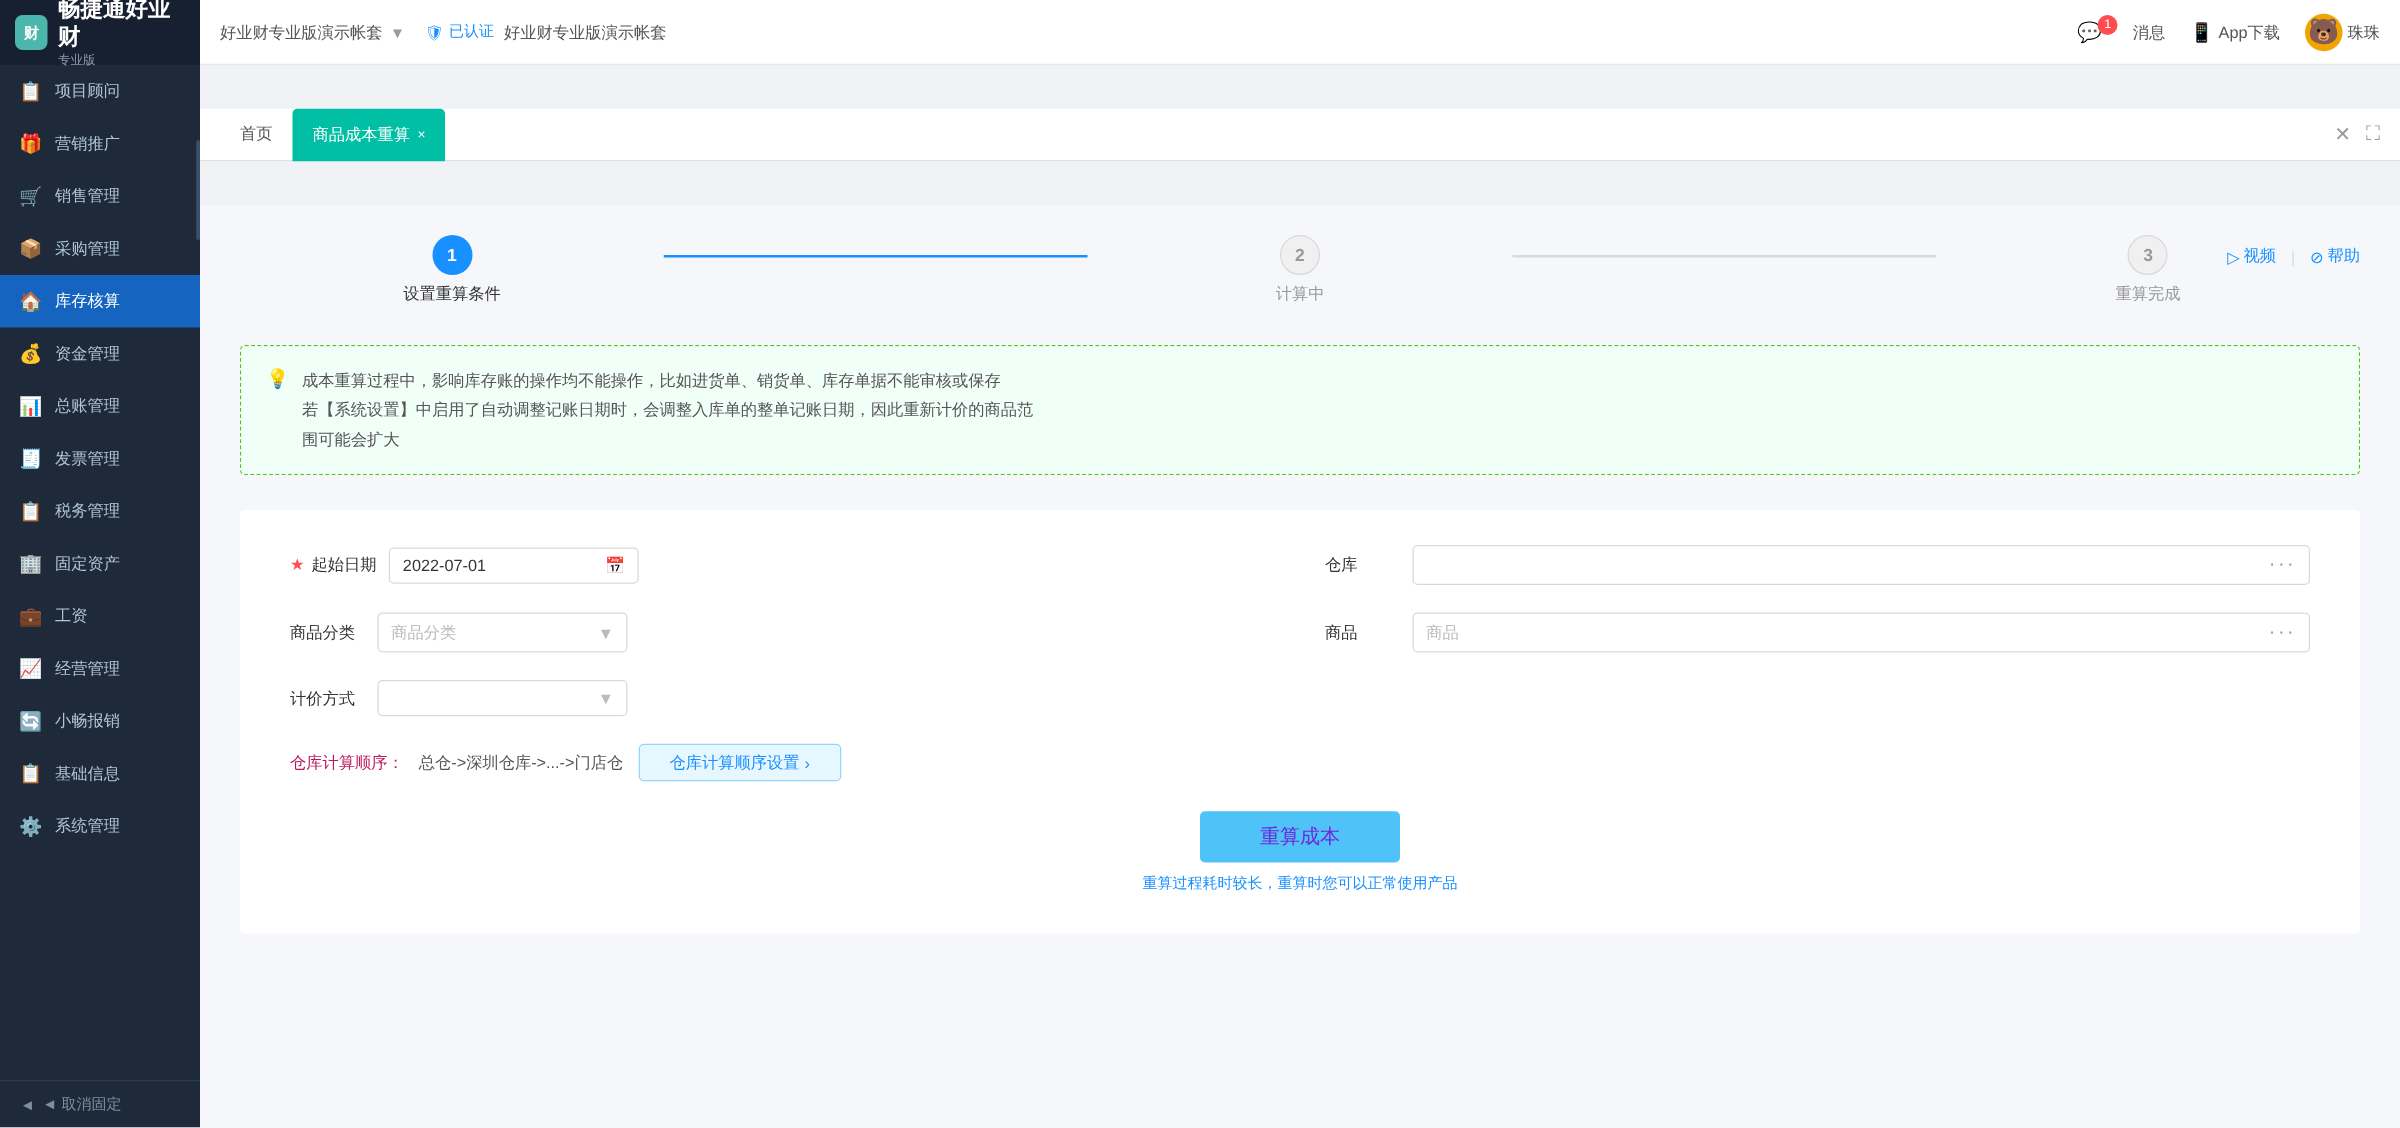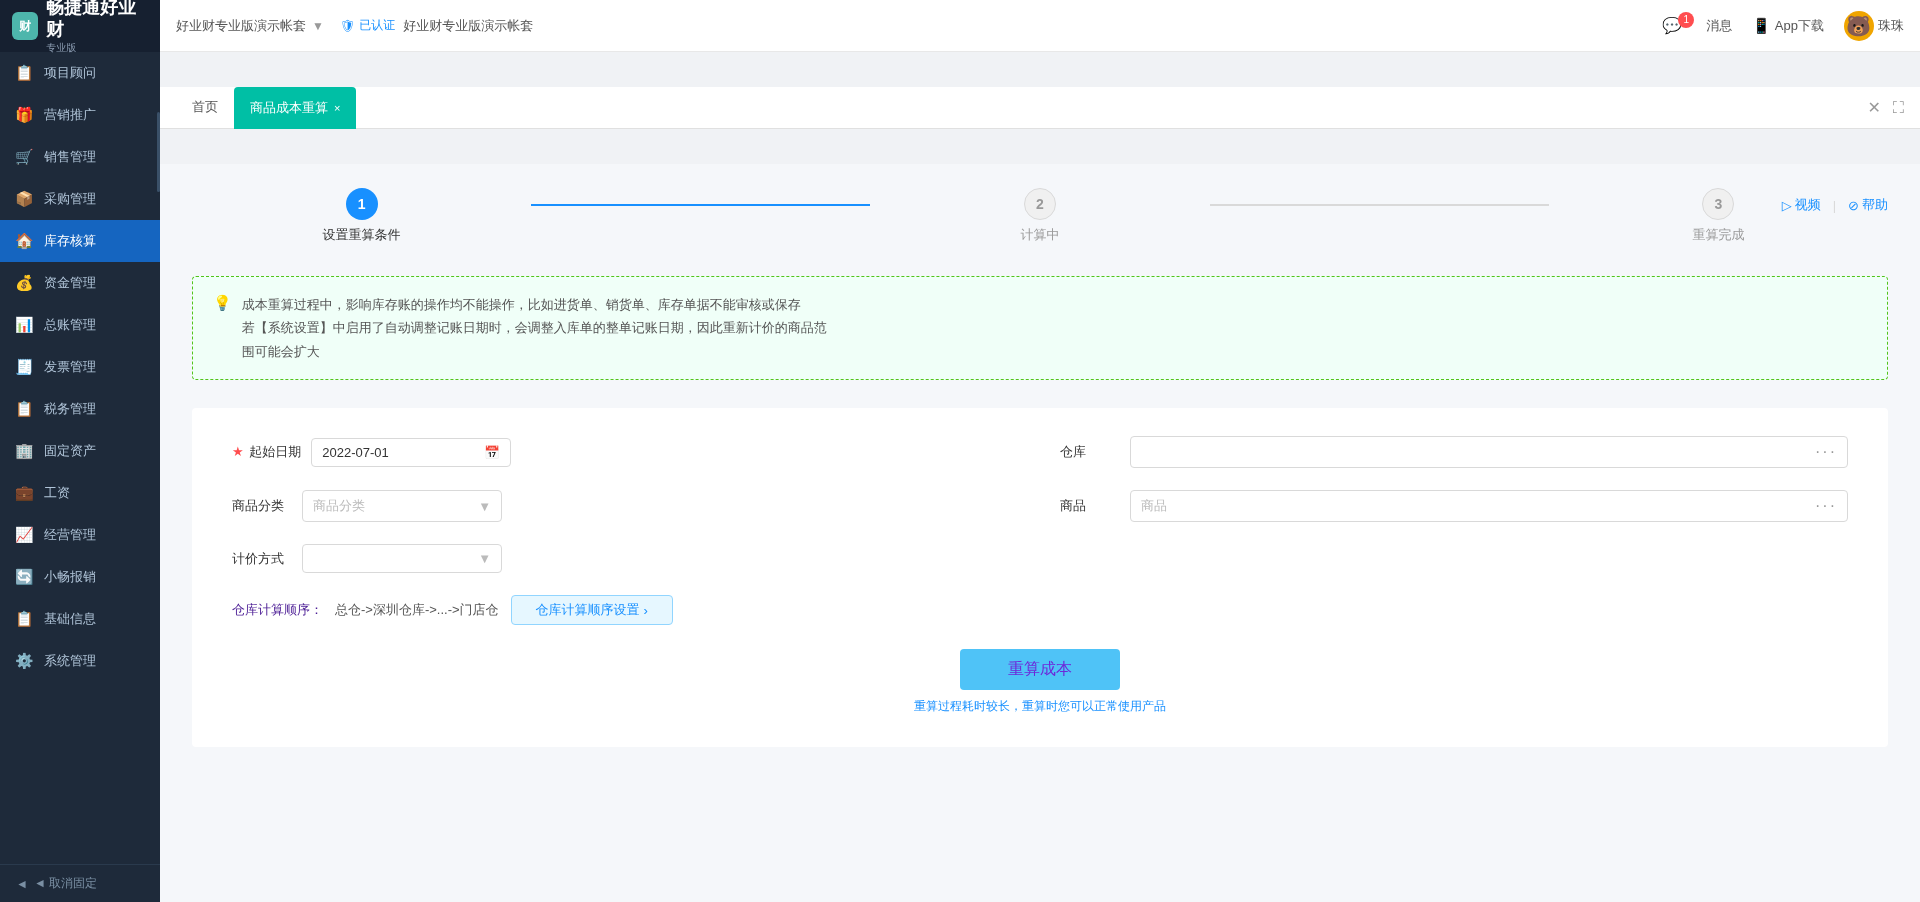--- a/index.html
+++ b/index.html
@@ -283,21 +283,21 @@
       background: #fff;
       cursor: pointer;
     }
     .dots { color: #999; font-size: 16px; letter-spacing: 2px; }
     .warehouse-order {
       display: flex;
       align-items: center;
       gap: 12px;
       margin-bottom: 22px;
     }
-    .warehouse-label { font-size: 13px; color: #4c1d95; font-family: Liberation Mono, monospace; }
+    .warehouse-label { font-size: 13px; color: #be185d; font-family: Liberation Mono, monospace; }
     .warehouse-value { font-size: 13px; color: #555; }
     .warehouse-btn {
       background: #e6f7ff;
       border: 1px solid #91d5ff;
       border-radius: 4px;
       padding: 5px 24px;
       font-size: 13px;
       color: #1890ff;
       cursor: pointer;
       display: flex;

